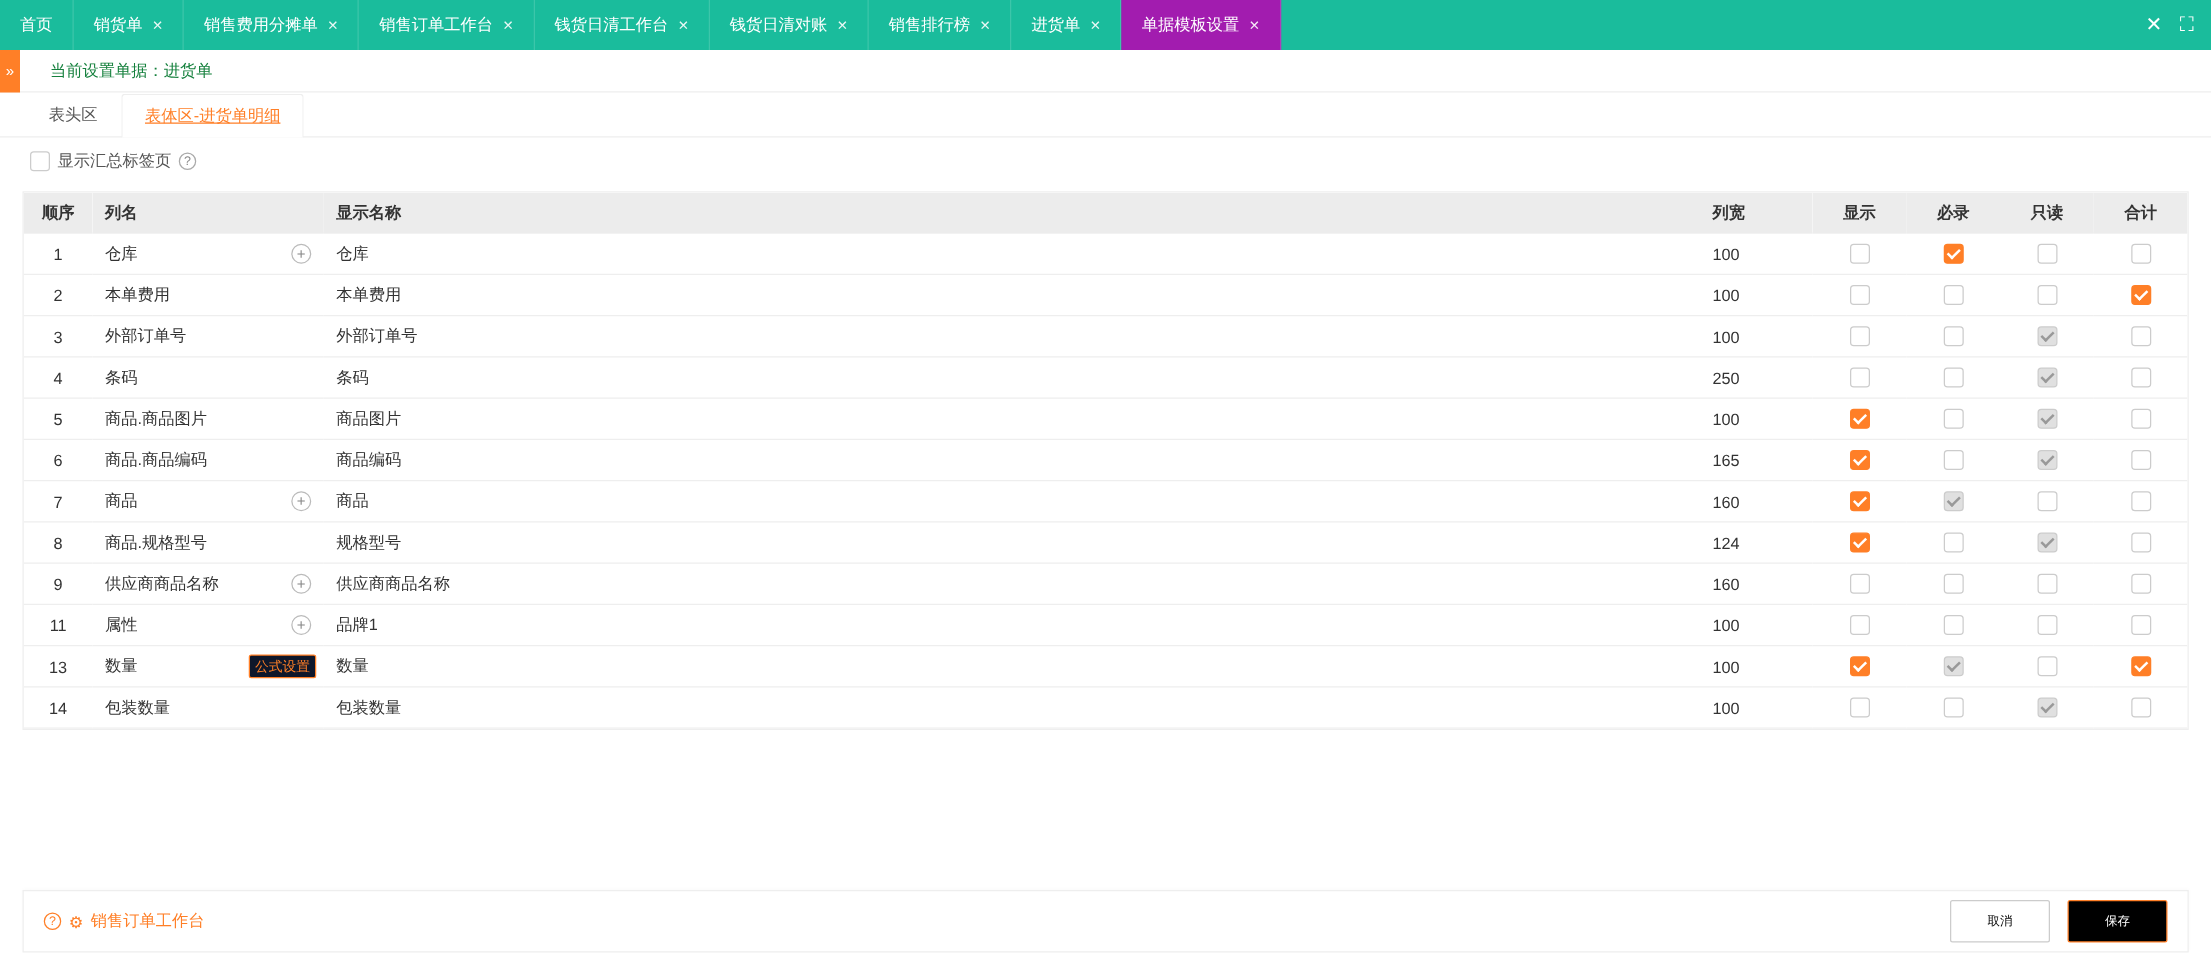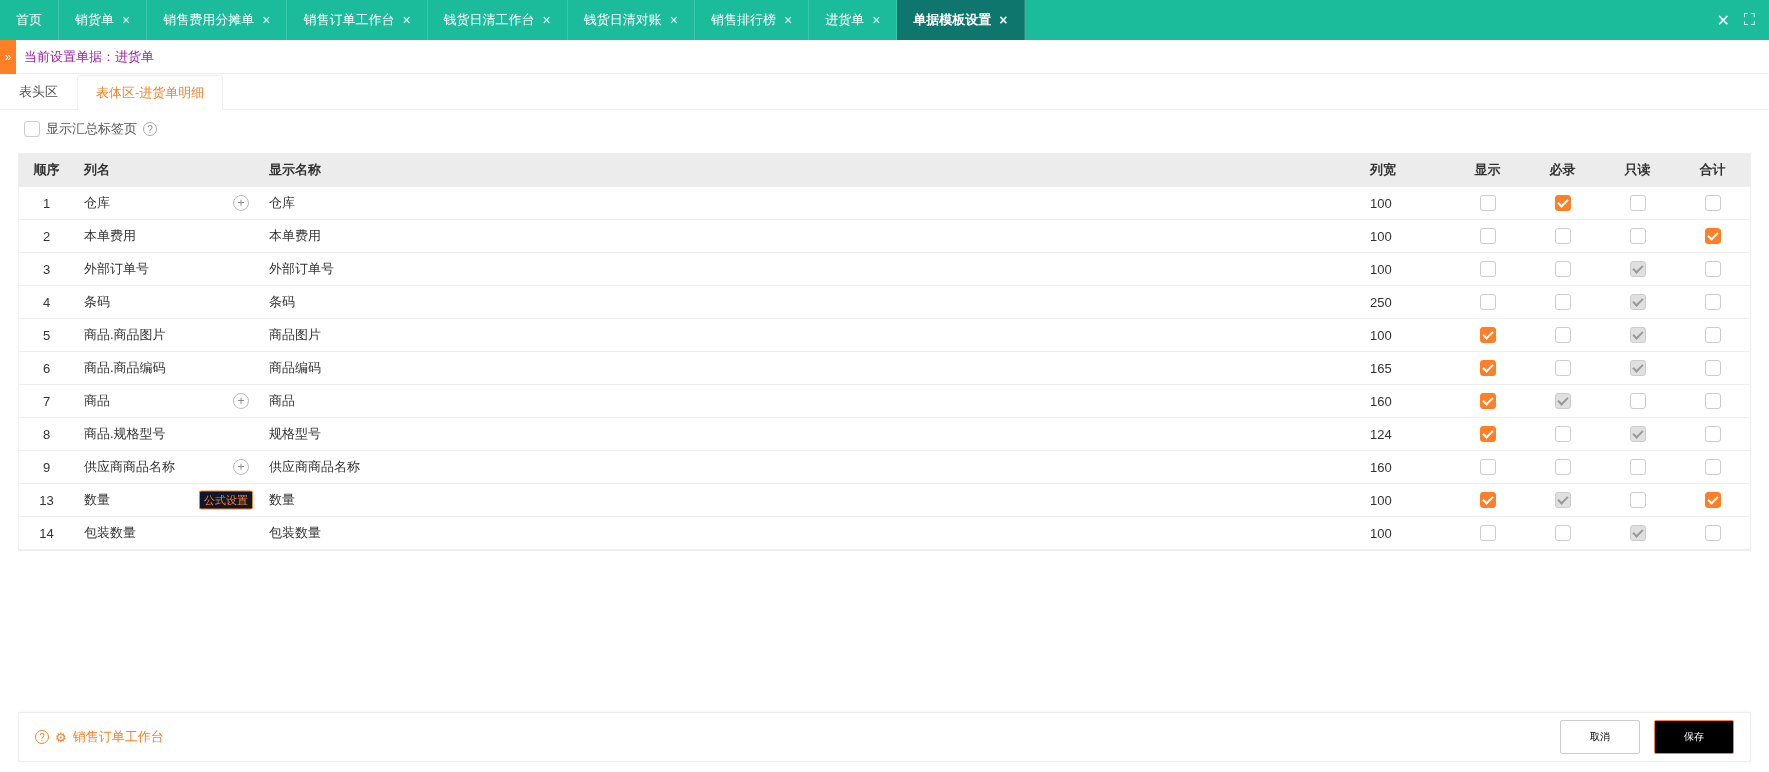--- a/index.html
+++ b/index.html
@@ -1,34 +1,34 @@
 <!DOCTYPE html>
 <html><head>
 <meta charset="utf-8">
 <style>
 * { box-sizing: border-box; margin: 0; padding: 0; }
 body { font-family: "Microsoft YaHei", Arial, sans-serif; font-size: 13px; color: #333; background: #fff; }
 
 
 .top-tabs { background: #1abc9c; height: 40px; display: flex; align-items: stretch; position: relative; text-align: right; }
 .top-tab { display: flex; align-items: center; padding: 0 16px; color: #fff; cursor: pointer; border-right: 1px solid rgba(255,255,255,0.15); white-space: nowrap; }
-.top-tab.active { background: #0f766e; font-weight: bold; }
+.top-tab.active { background: #a21caf; }
 .top-tab .close { margin-left: 8px; font-size: 14px; opacity: 0.9; cursor: pointer; }
 .top-tabs .right-icons { position: absolute; right: 0; top: 0; height: 100%; display: flex; align-items: center; gap: 14px; padding: 0 14px; }
 .top-tabs .right-icons .icon { color: #fff; cursor: pointer; font-size: 16px; }
 
 
 .breadcrumb-bar { display: flex; align-items: center; height: 34px; border-bottom: 1px solid #eee; }
 .bc-arrow { width: 16px; height: 34px; background: #ff7f27; display: flex; align-items: center; justify-content: center; color: #fff; font-size: 12px; }
-.bc-text { padding-left: 8px; color: #a21caf; }
-
-
-.sub-tabs { display: flex; border-bottom: 1px solid #eee; height: 36px; align-items: flex-end; }
+.bc-text { padding-left: 8px; color: #15803d; margin-left: 16px; }
+
+
+.sub-tabs { display: flex; padding-left: 20px; border-bottom: 1px solid #eee; height: 36px; align-items: flex-end; }
 .sub-tab { padding: 8px 18px; border: 1px solid transparent; border-bottom: none; cursor: pointer; color: #555; }
-.sub-tab.active { color: #ff7f27; border-color: #eee; background: #fff; position: relative; top: 1px; border-radius: 3px 3px 0 0; }
+.sub-tab.active { color: #ff7f27; border-color: #eee; background: #fff; position: relative; top: 1px; border-radius: 3px 3px 0 0; text-decoration: underline; }
 
 
 .option-row { padding: 10px 24px; display: flex; align-items: center; gap: 6px; color: #555; }
 .help-icon { display:inline-flex; width:14px; height:14px; border:1px solid #aaa; border-radius:50%; align-items:center; justify-content:center; font-size:10px; color:#888; }
 
 
 .table-wrap { padding: 5px 18px; position: relative; }
 .table-scroll { max-height: 475px; overflow-y: auto; border: 1px solid #eee; }
 .tbl { width: 100%; border-collapse: collapse; }
 .tbl th, .tbl td { padding: 7px 10px; border-bottom: 1px solid #eee; text-align: left; }
@@ -226,20 +226,30 @@
             <td class="col-seq">9</td>
             <td class="col-name"><span>供应商商品名称</span><span class="plus-btn">+</span></td>
             <td>供应商商品名称</td>
             <td class="col-width">160</td>
             <td class="col-chk"><span class="chk"></span></td>
             <td class="col-chk"><span class="chk"></span></td>
             <td class="col-chk"><span class="chk"></span></td>
             <td class="col-chk"><span class="chk"></span></td>
           </tr>
           <tr>
+            <td class="col-seq">11</td>
+            <td class="col-name"><span>属性</span><span class="plus-btn">+</span></td>
+            <td>品牌1</td>
+            <td class="col-width">100</td>
+            <td class="col-chk"><span class="chk"></span></td>
+            <td class="col-chk"><span class="chk"></span></td>
+            <td class="col-chk"><span class="chk"></span></td>
+            <td class="col-chk"><span class="chk"></span></td>
+          </tr>
+          <tr>
             <td class="col-seq">13</td>
             <td class="col-name"><span>数量</span><span class="formula-btn">公式设置</span></td>
             <td>数量</td>
             <td class="col-width">100</td>
             <td class="col-chk"><span class="chk checked"></span></td>
             <td class="col-chk"><span class="chk checked disabled"></span></td>
             <td class="col-chk"><span class="chk"></span></td>
             <td class="col-chk"><span class="chk checked"></span></td>
           </tr>
           <tr>

